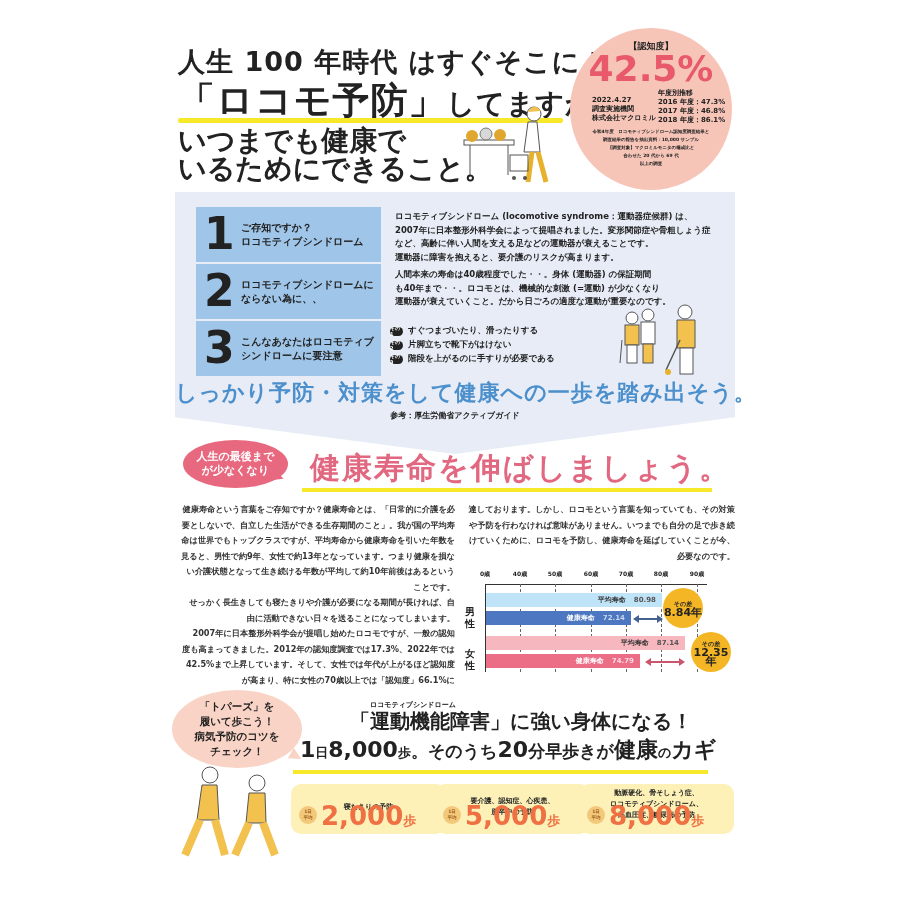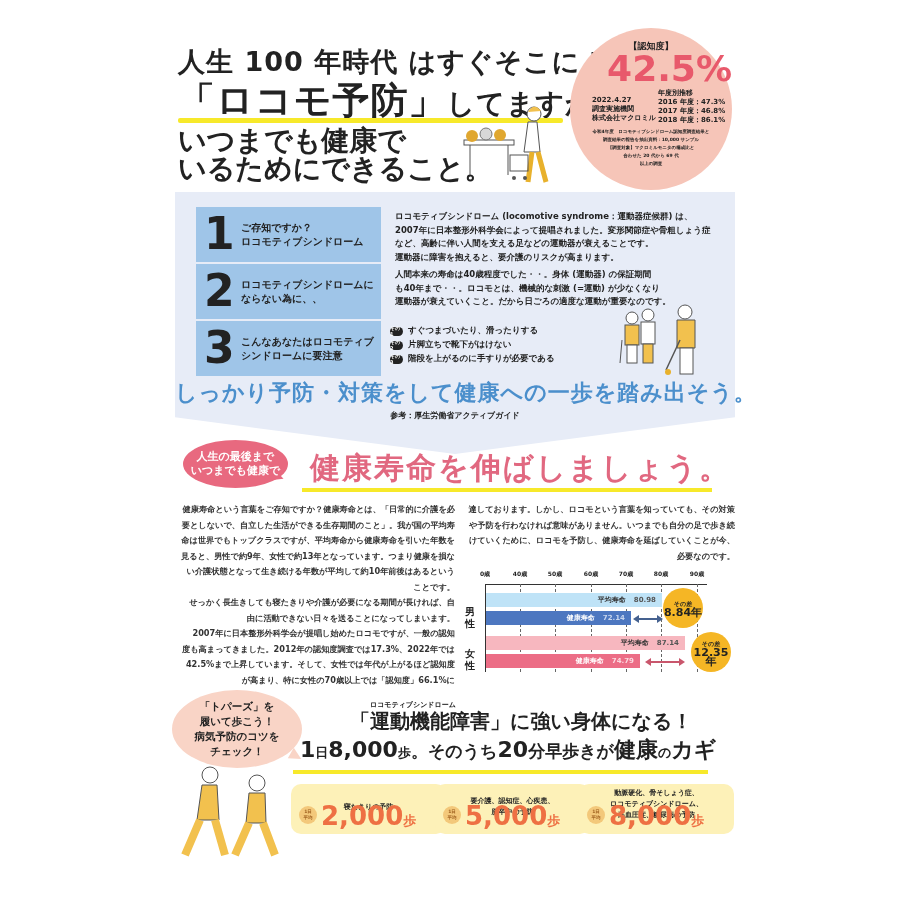--- a/index.html
+++ b/index.html
@@ -7,21 +7,21 @@
   .abs { position:absolute; }
   
   .h-line1 { left:178px; top:44px; font-size:27px; font-weight:bold; letter-spacing:1px; white-space:nowrap; }
   .h-line2 { left:178px; top:76px; font-size:37px; font-weight:bold; white-space:nowrap; letter-spacing:1px; }
   .h-line2 .small { font-size:28px; }
   .h-underline { left:178px; top:118px; width:385px; height:5px; background:#f7e92a; border-radius:2px; }
   .h-sub { left:178px; top:127px; font-size:28px; font-weight:bold; line-height:28px; white-space:nowrap; }
   
   .circle { left:570px; top:28px; width:162px; height:162px; border-radius:50%; background:#f6c5b8; }
   .c-title { left:0; width:162px; top:12px; text-align:center; font-size:9px; font-weight:bold; }
-  .c-pct { left:0; width:162px; top:20px; text-align:right; font-size:36px; font-weight:bold; color:#e8596b; }
+  .c-pct { left:0; width:162px; top:20px; text-align:center; font-size:36px; font-weight:bold; color:#e8596b; }
   .c-left { left:22px; top:68px; font-size:7px; font-weight:bold; line-height:9px; }
   .c-right { left:88px; top:61px; font-size:7px; font-weight:bold; line-height:9px; }
   .c-notes { left:12px; width:138px; top:100px; text-align:center; font-size:4.5px; line-height:8px; font-weight:bold; }
   
   .shop { left:462px; top:100px; width:90px; height:90px; }
   
   .panel { left:175px; top:192px; width:560px; height:262px; background:#e7ecf7;
     clip-path:polygon(0 0,100% 0,100% 86%,50% 100%,0 86%); }
   .step { left:196px; width:185px; height:55px; background:#9fc5e8; }
   .step .num { position:absolute; left:8px; top:2px; font-size:44px; font-weight:bold; color:#222; line-height:50px; }
@@ -188,21 +188,21 @@
   <line x1="80" y1="40" x2="66" y2="70" stroke="#555" stroke-width="1.5"></line>
     <circle cx="68" cy="72" r="3" fill="#e8b12c"></circle>
 </svg>
 
 <div class="abs slogan">しっかり予防・対策をして健康への一歩を踏み出そう。</div>
 <div class="abs ref">参考：厚生労働省アクティブガイド</div>
 
 <div class="abs bubble1-tail"></div>
 <div class="abs bubble1">
     <span style="white-space:pre-line">人生の最後まで
-いつまでも健康で</span>
+が少なくなり</span>
   </div>
 <div class="abs s2-title">健康寿命を伸ばしましょう。</div>
 <div class="abs s2-under"></div>
 
 <div class="abs body-text col1">
   <span style="display:block">健康寿命という言葉をご存知ですか？健康寿命とは、「日常的に介護を必要としないで、自立した生活ができる生存期間のこと」。我が国の平均寿命は世界でもトップクラスですが、平均寿命から健康寿命を引いた年数を見ると、男性で約9年、女性で約13年となっています。つまり健康を損ない介護状態となって生き続ける年数が平均して約10年前後はあるということです。</span>
   <span class="indent">せっかく長生きしても寝たきりや介護が必要になる期間が長ければ、自由に活動できない日々を送ることになってしまいます。</span>
   <span class="indent">2007年に日本整形外科学会が提唱し始めたロコモですが、一般の認知度も高まってきました。2012年の認知度調査では17.3%、2022年では42.5%まで上昇しています。そして、女性では年代が上がるほど認知度が高まり、特に女性の70歳以上では「認知度」66.1%に</span>
 </div>
 <div class="abs body-text col2">達しております。しかし、ロコモという言葉を知っていても、その対策や予防を行わなければ意味がありません。いつまでも自分の足で歩き続けていくために、ロコモを予防し、健康寿命を延ばしていくことが今、必要なのです。</div>

